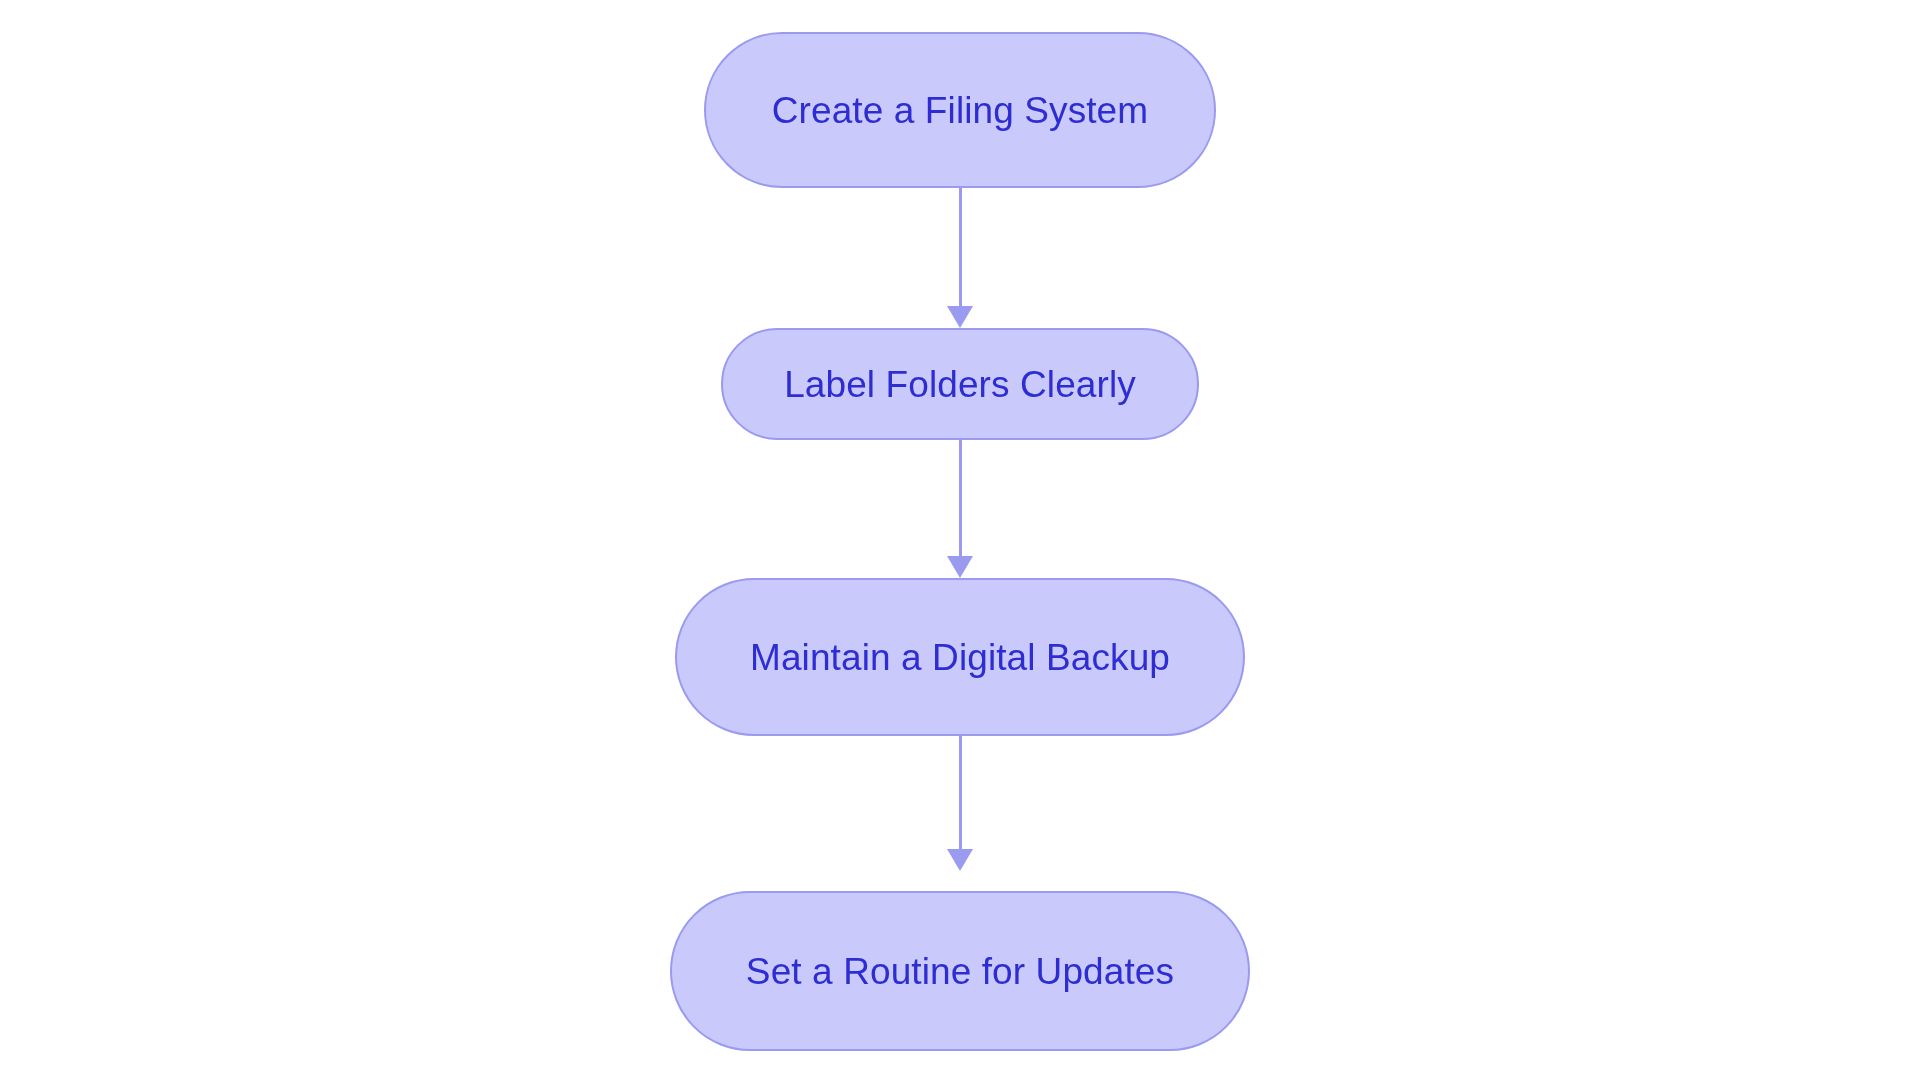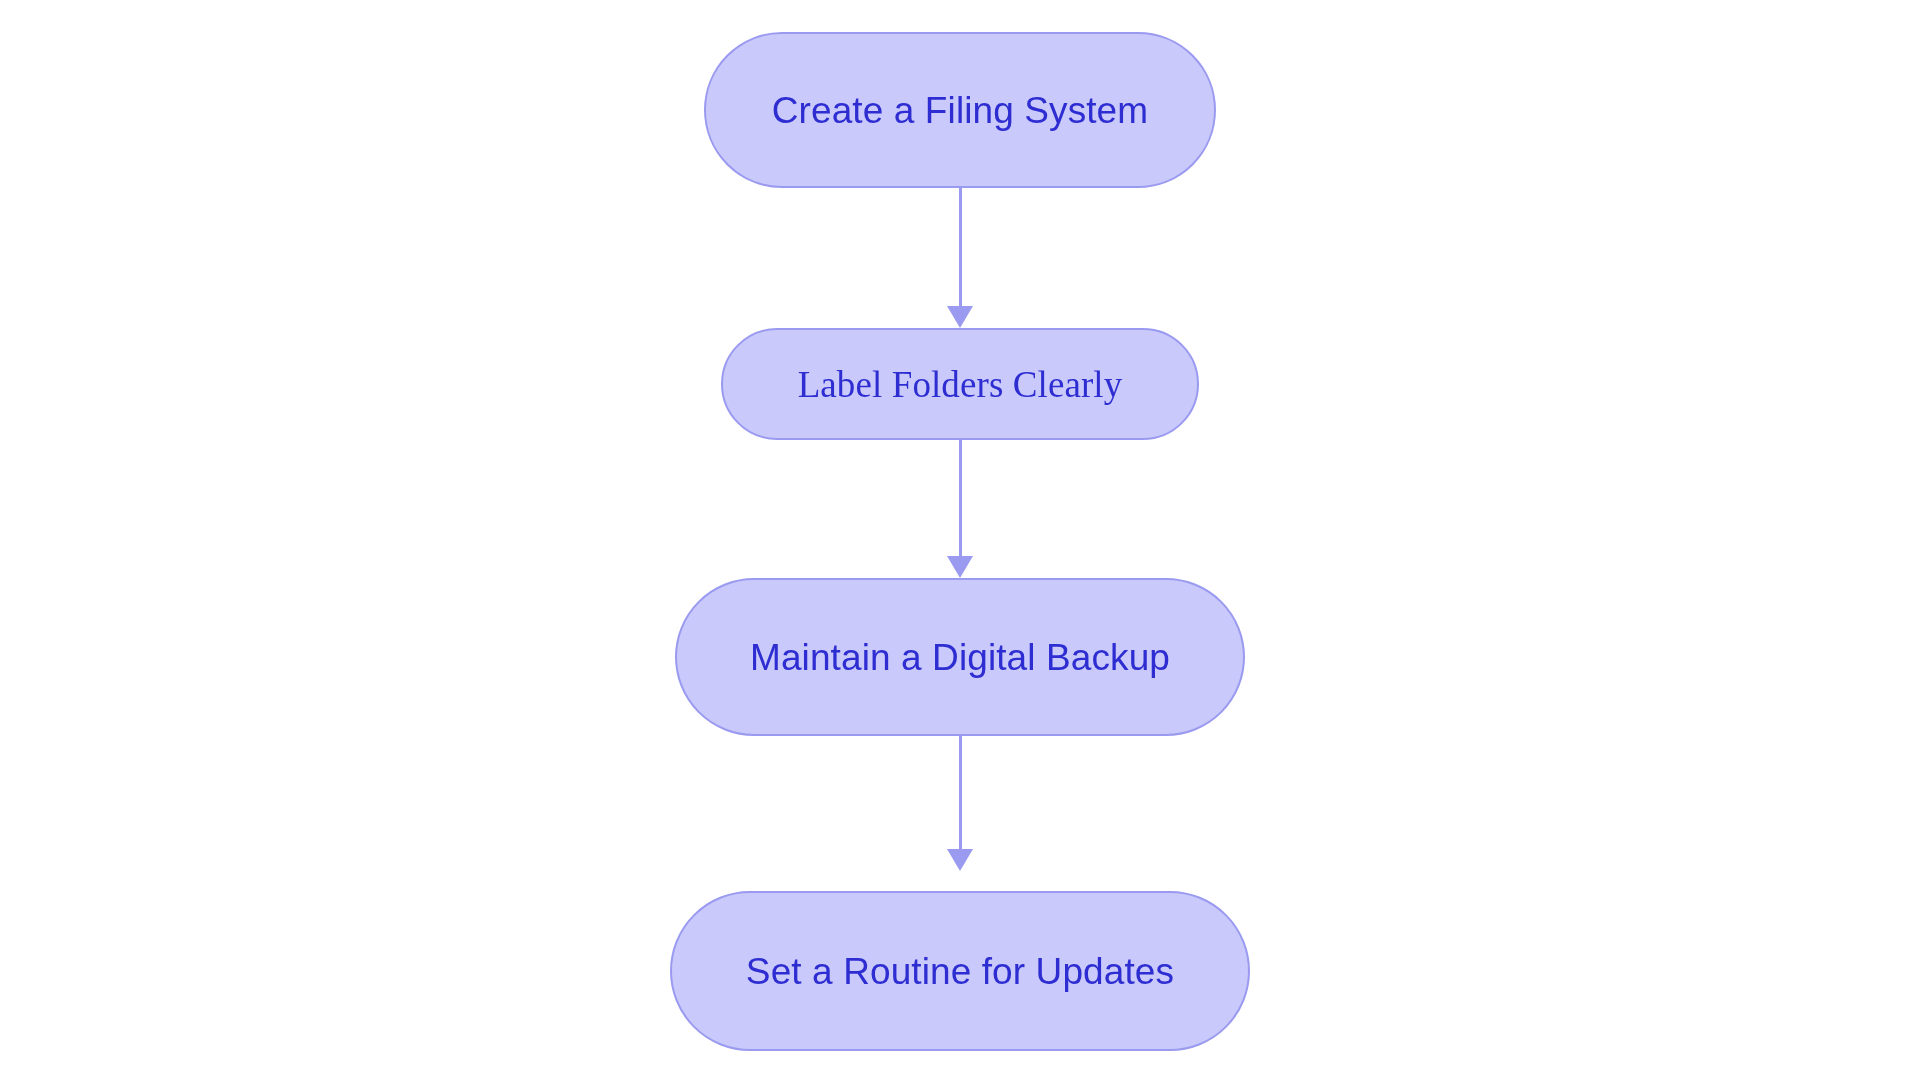--- a/index.html
+++ b/index.html
@@ -48,21 +48,21 @@
   }
   .node-label {
     font-size: 37px;
     font-weight: 400;
     letter-spacing: 0.1px;
     line-height: 1;
     color: #2d2dd2;
   }
 
   .node-1 { width: 512px; height: 156px; }
-  .node-2 { width: 478px; height: 112px; font-family: Liberation Serif, serif; }
+  .node-2 { width: 478px; height: 112px; }
   .node-3 { width: 570px; height: 158px; align-items: center; }
   .node-4 { width: 580px; height: 160px; margin-top: 20px; }
 
   
   .connector {
     position: relative;
     width: 40px;
     display: flex;
     flex-direction: column;
     align-items: center;

